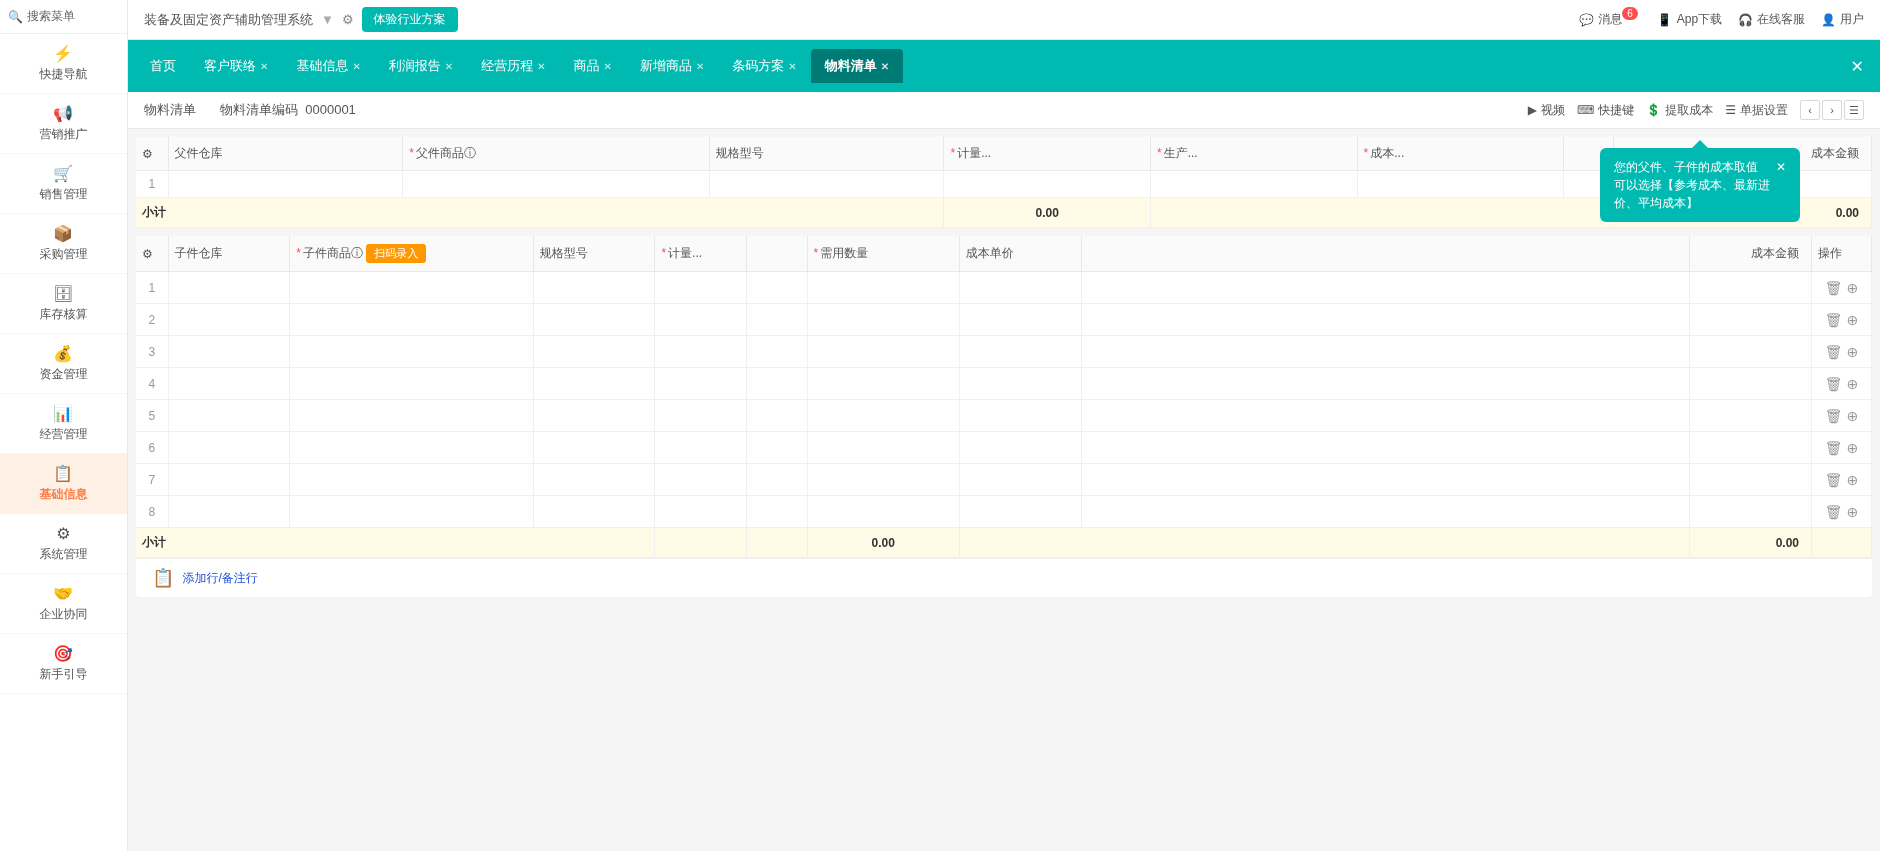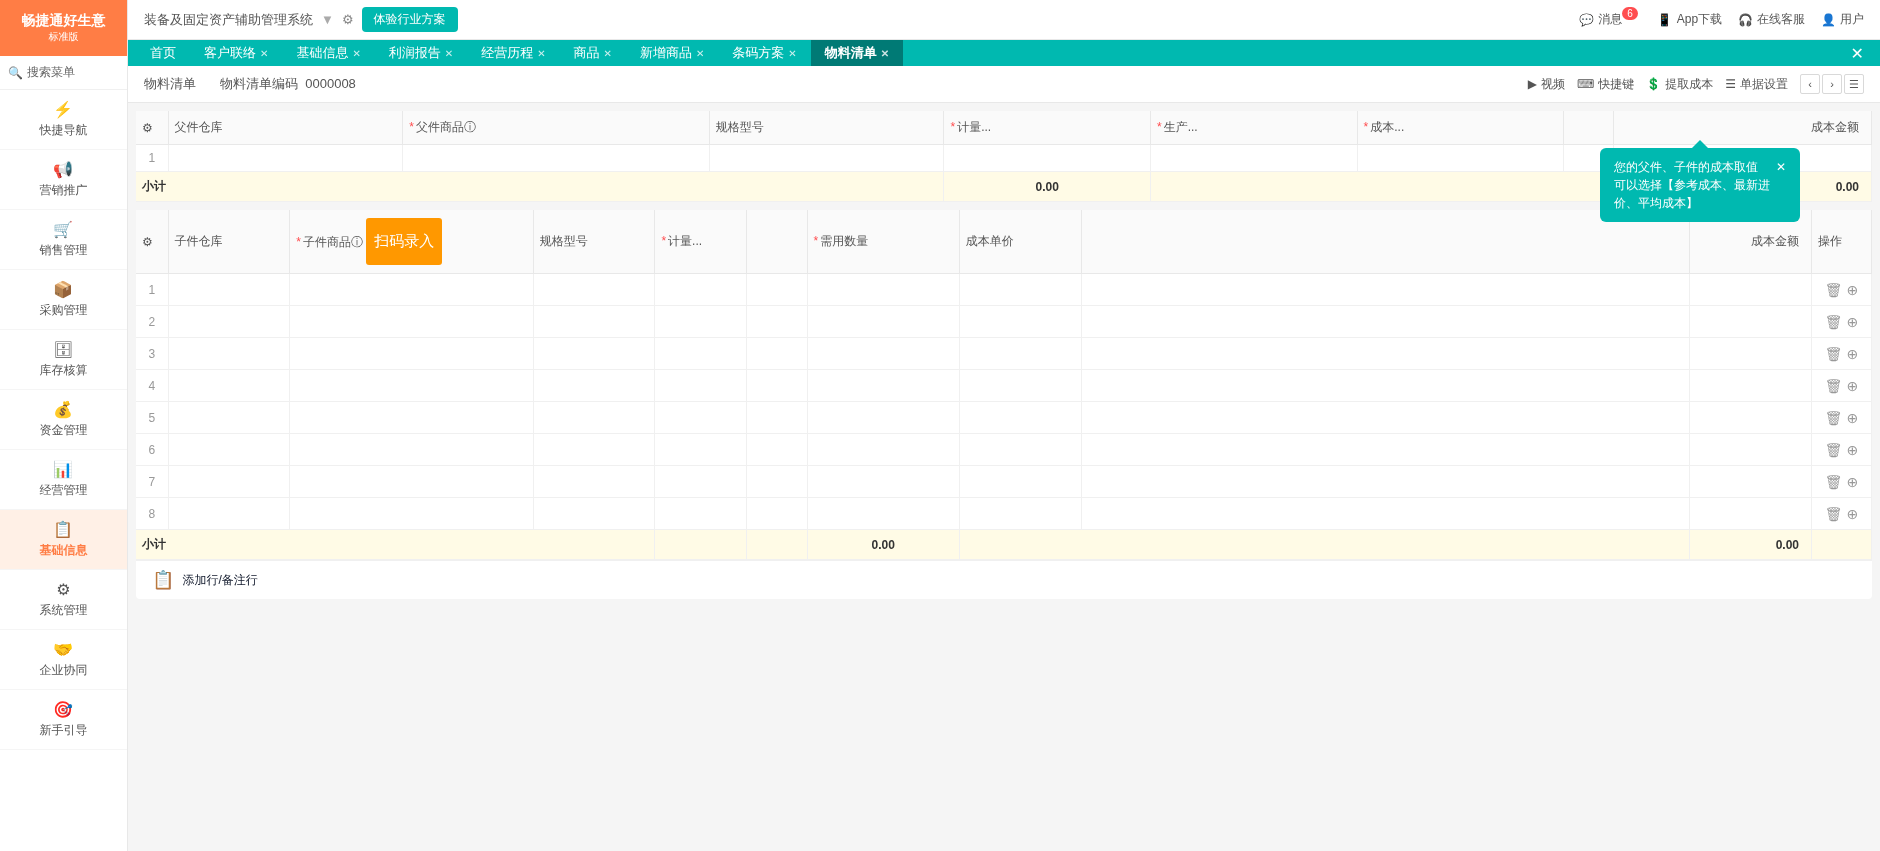--- a/index.html
+++ b/index.html
@@ -107,21 +107,21 @@
       position: relative;
       top: -6px;
       left: -4px;
     }
 
     
     .nav-tabs {
       background: #00b9b0;
       display: flex;
       align-items: center;
-      height: 26px;
+      height: 52px;
       padding: 0 8px;
       overflow-x: auto;
       flex-shrink: 0;
     }
     .nav-tab {
       padding: 8px 14px;
       color: #fff;
       cursor: pointer;
       white-space: nowrap;
       font-size: 13px;
@@ -221,22 +221,22 @@
       font-weight: bold;
       color: #333;
       padding: 6px;
     }
     .required-star { color: #ff4d4f; margin-right: 2px; }
     .scan-btn {
       background: #ff9800;
       color: #fff;
       border: none;
       border-radius: 3px;
-      padding: 14px 8px;
-      font-size: 15px;
+      padding: 2px 8px;
+      font-size: 11px;
       cursor: pointer;
     }
     .th-gear {
       text-align: center;
       width: 32px;
     }
     .col-actions { width: 60px; text-align: center; }
     .action-icons { display: flex; gap: 4px; justify-content: center; }
     .action-icon { cursor: pointer; color: #999; font-size: 14px; }
 
@@ -296,24 +296,20 @@
       border-radius: 2px;
       cursor: pointer;
       font-size: 11px;
       color: #555;
     }
   </style>
 </head>
 <body>
 
 <div class="sidebar">
-  <div class="sidebar-logo">
-    <span class="logo-text">畅捷通好生意</span>
-    <span class="logo-sub">标准版</span>
-  </div>
   <div class="sidebar-search">
     <span>🔍</span>
     <span>搜索菜单</span>
   </div>
   <div class="sidebar-nav-item">
     <span class="icon">⚡</span>
     <span>快捷导航</span>
   </div>
   <div class="sidebar-nav-item">
     <span class="icon">📢</span>
@@ -425,21 +421,21 @@
     </div>
     <div class="nav-close-all">✕</div>
   </div>
 
   <div class="content-area">
 
     <div class="page-header">
       <span class="breadcrumb">物料清单</span>
       <span class="doc-code">
         <span>物料清单编码</span>&nbsp;
-        <span>0000008</span>
+        <span>0000001</span>
       </span>
       <div class="page-header-right">
         <div class="action-btn">
           <span>▶</span>
           <span>视频</span>
         </div>
         <div class="action-btn">
           <span>⌨</span>
           <span>快捷键</span>
         </div>
@@ -671,18 +667,18 @@
     <td style="text-align:center;">0.00</td>
     <td colspan="2"></td>
     <td style="text-align:right;padding-right:12px;">0.00</td>
     <td></td>
   </tr>
           </tbody>
       </table>
 
       <div class="add-row-area">
         <span class="add-row-icon">📋</span>
-        <span style="color:#0f172a;font-size:12px;">添加行/备注行</span>
+        <span style="color:#1d4ed8;font-size:12px;">添加行/备注行</span>
       </div>
     </div>
 
   </div>
 </div>
 
 </body></html>

